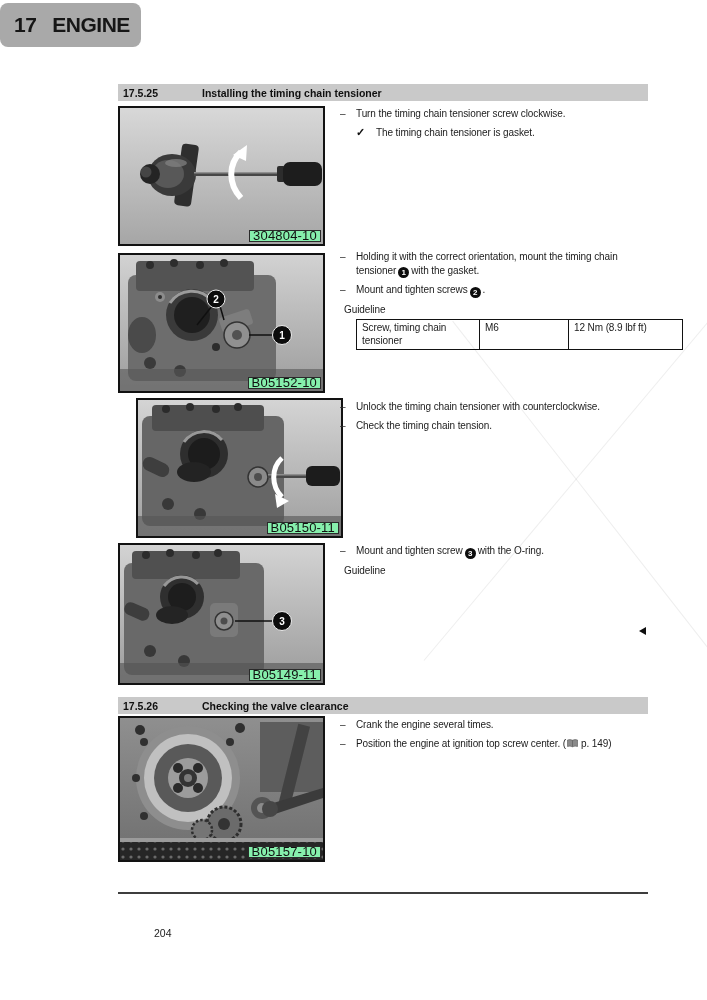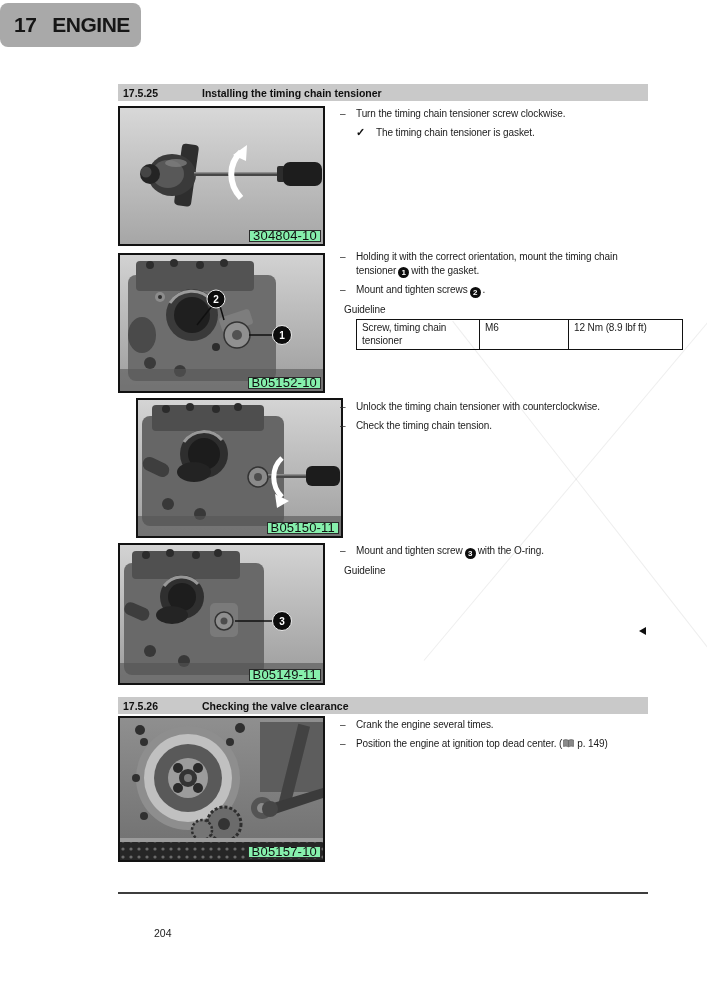--- a/index.html
+++ b/index.html
@@ -301,21 +301,21 @@
     <span class="fig-caption">B05157-10</span>
   </div>
 
   <div class="txt" style="top:718px;">
     <div class="step">
       <span class="dash">–</span>
       <span class="step-body">Crank the engine several times.</span>
     </div>
     <div class="step">
       <span class="dash">–</span>
-      <span class="step-body"><span>Position the engine at ignition top dead center. (</span><span class="book-icon"><svg width="11" height="9" viewBox="0 0 11 9">
+      <span class="step-body"><span>Position the engine at ignition top screw center. (</span><span class="book-icon"><svg width="11" height="9" viewBox="0 0 11 9">
               <path d="M0.5 1 Q3 0 5.5 1.2 Q8 0 10.5 1 L10.5 7.5 Q8 6.6 5.5 7.8 Q3 6.6 0.5 7.5 Z" fill="#8a8a8a" stroke="#555" stroke-width="0.6"></path>
               <line x1="5.5" y1="1.2" x2="5.5" y2="7.8" stroke="#555" stroke-width="0.6"></line>
             </svg></span><span>p. 149)</span></span>
     </div>
   </div>
 
   <div class="footer-line"></div>
   <div class="page-number">204</div>
 
 </div>

